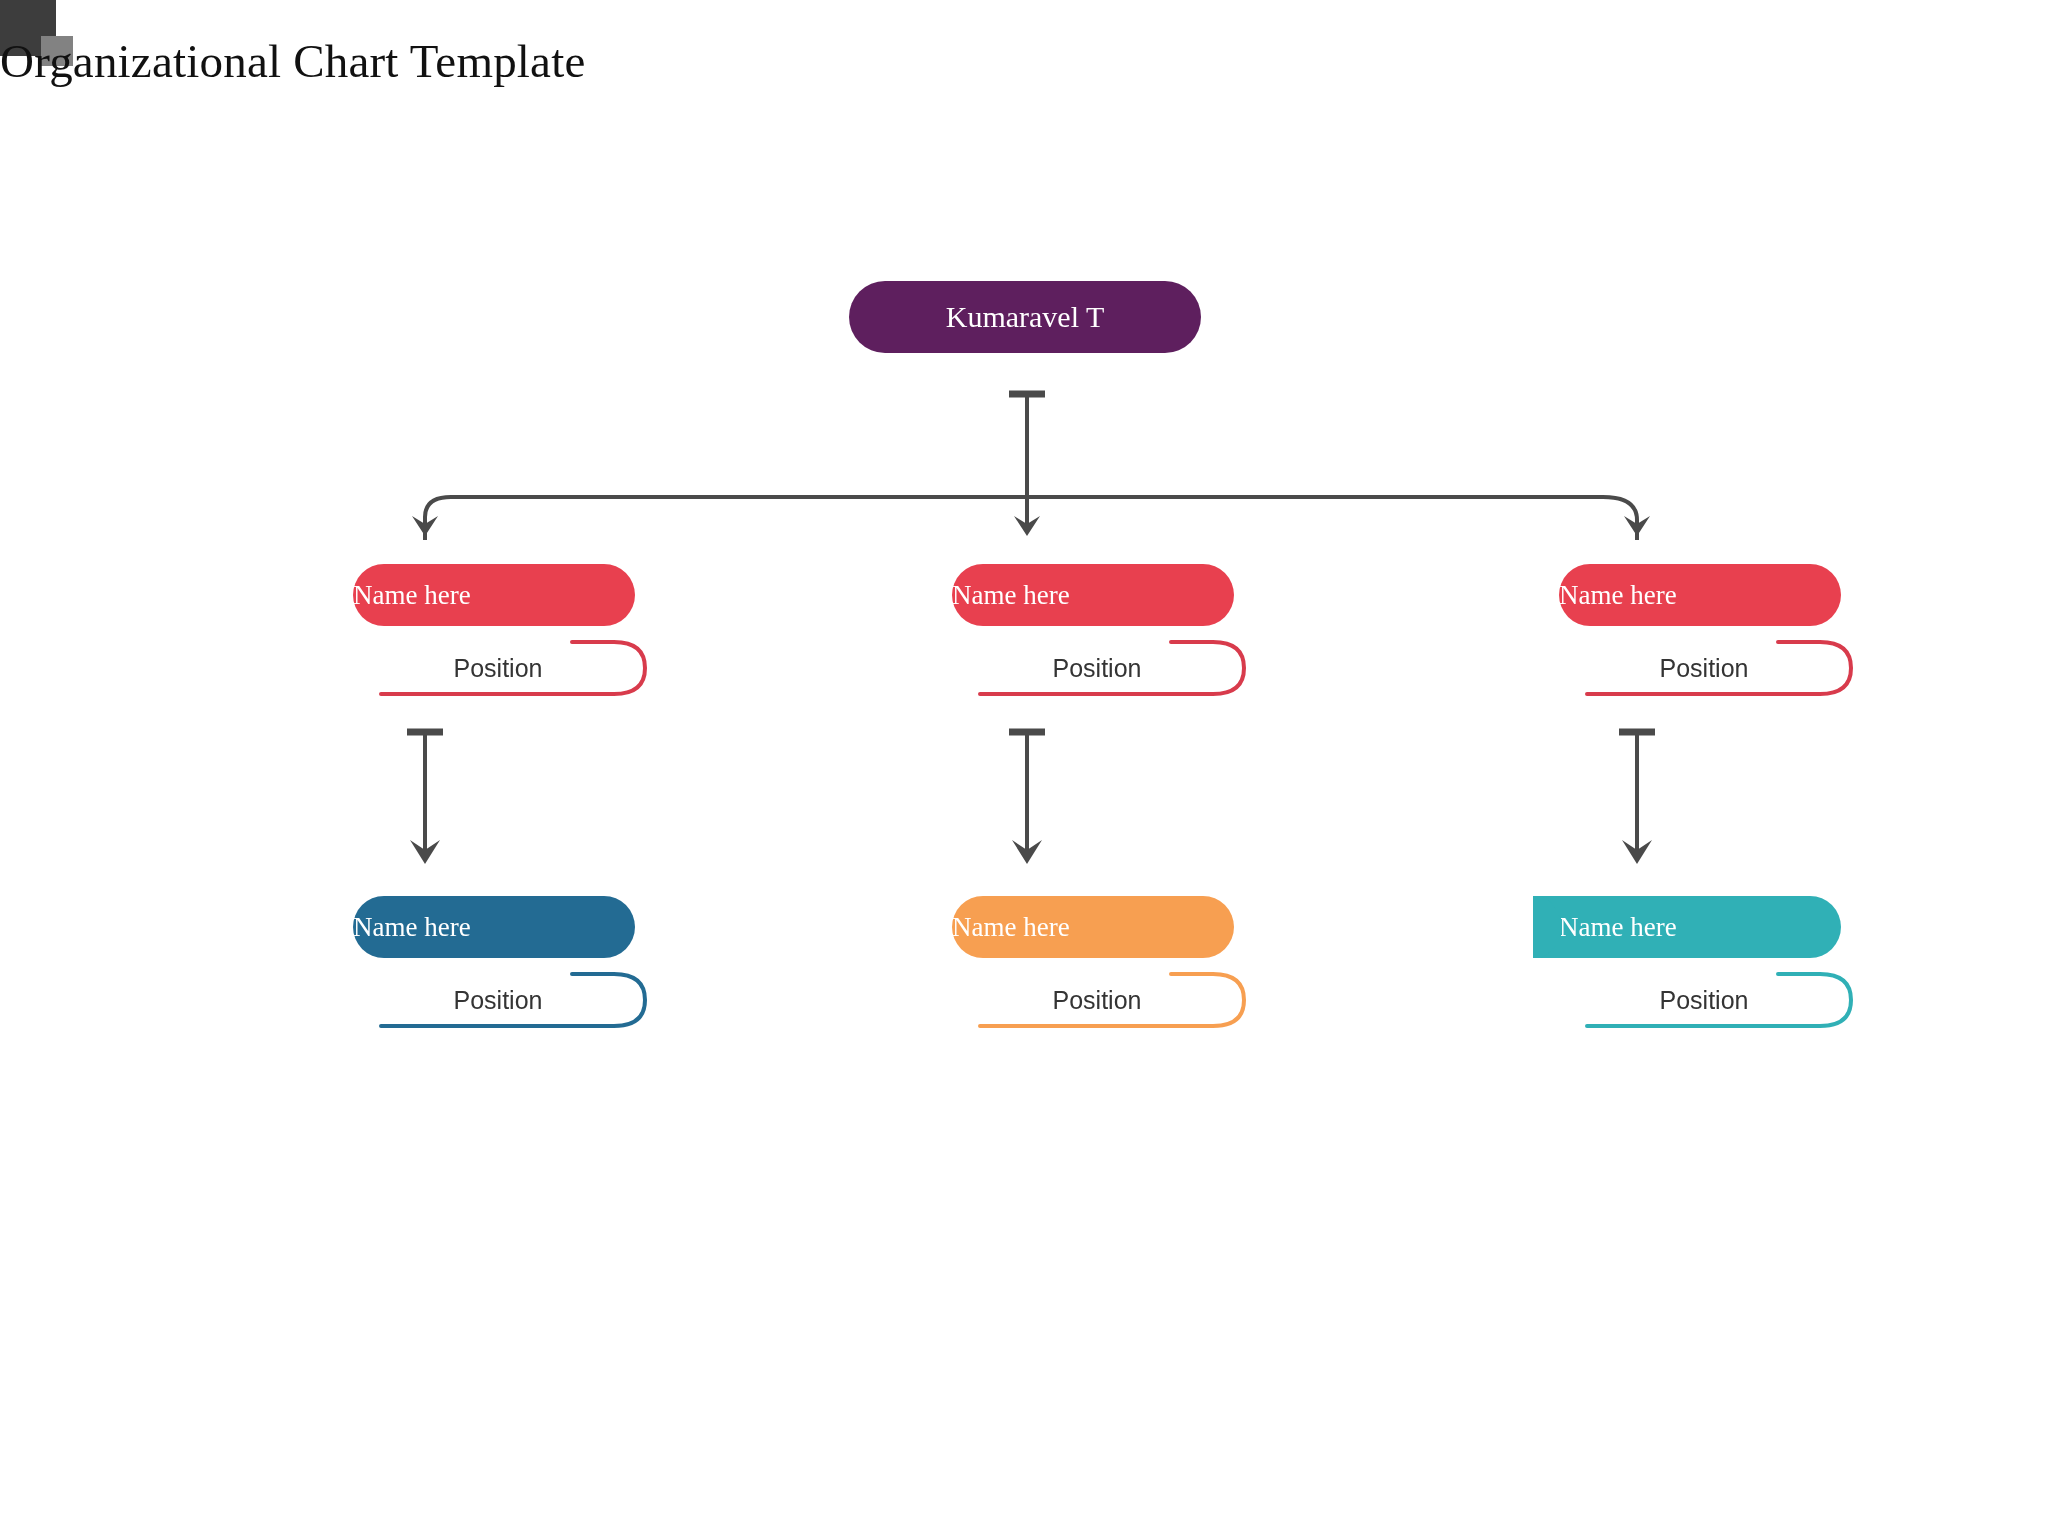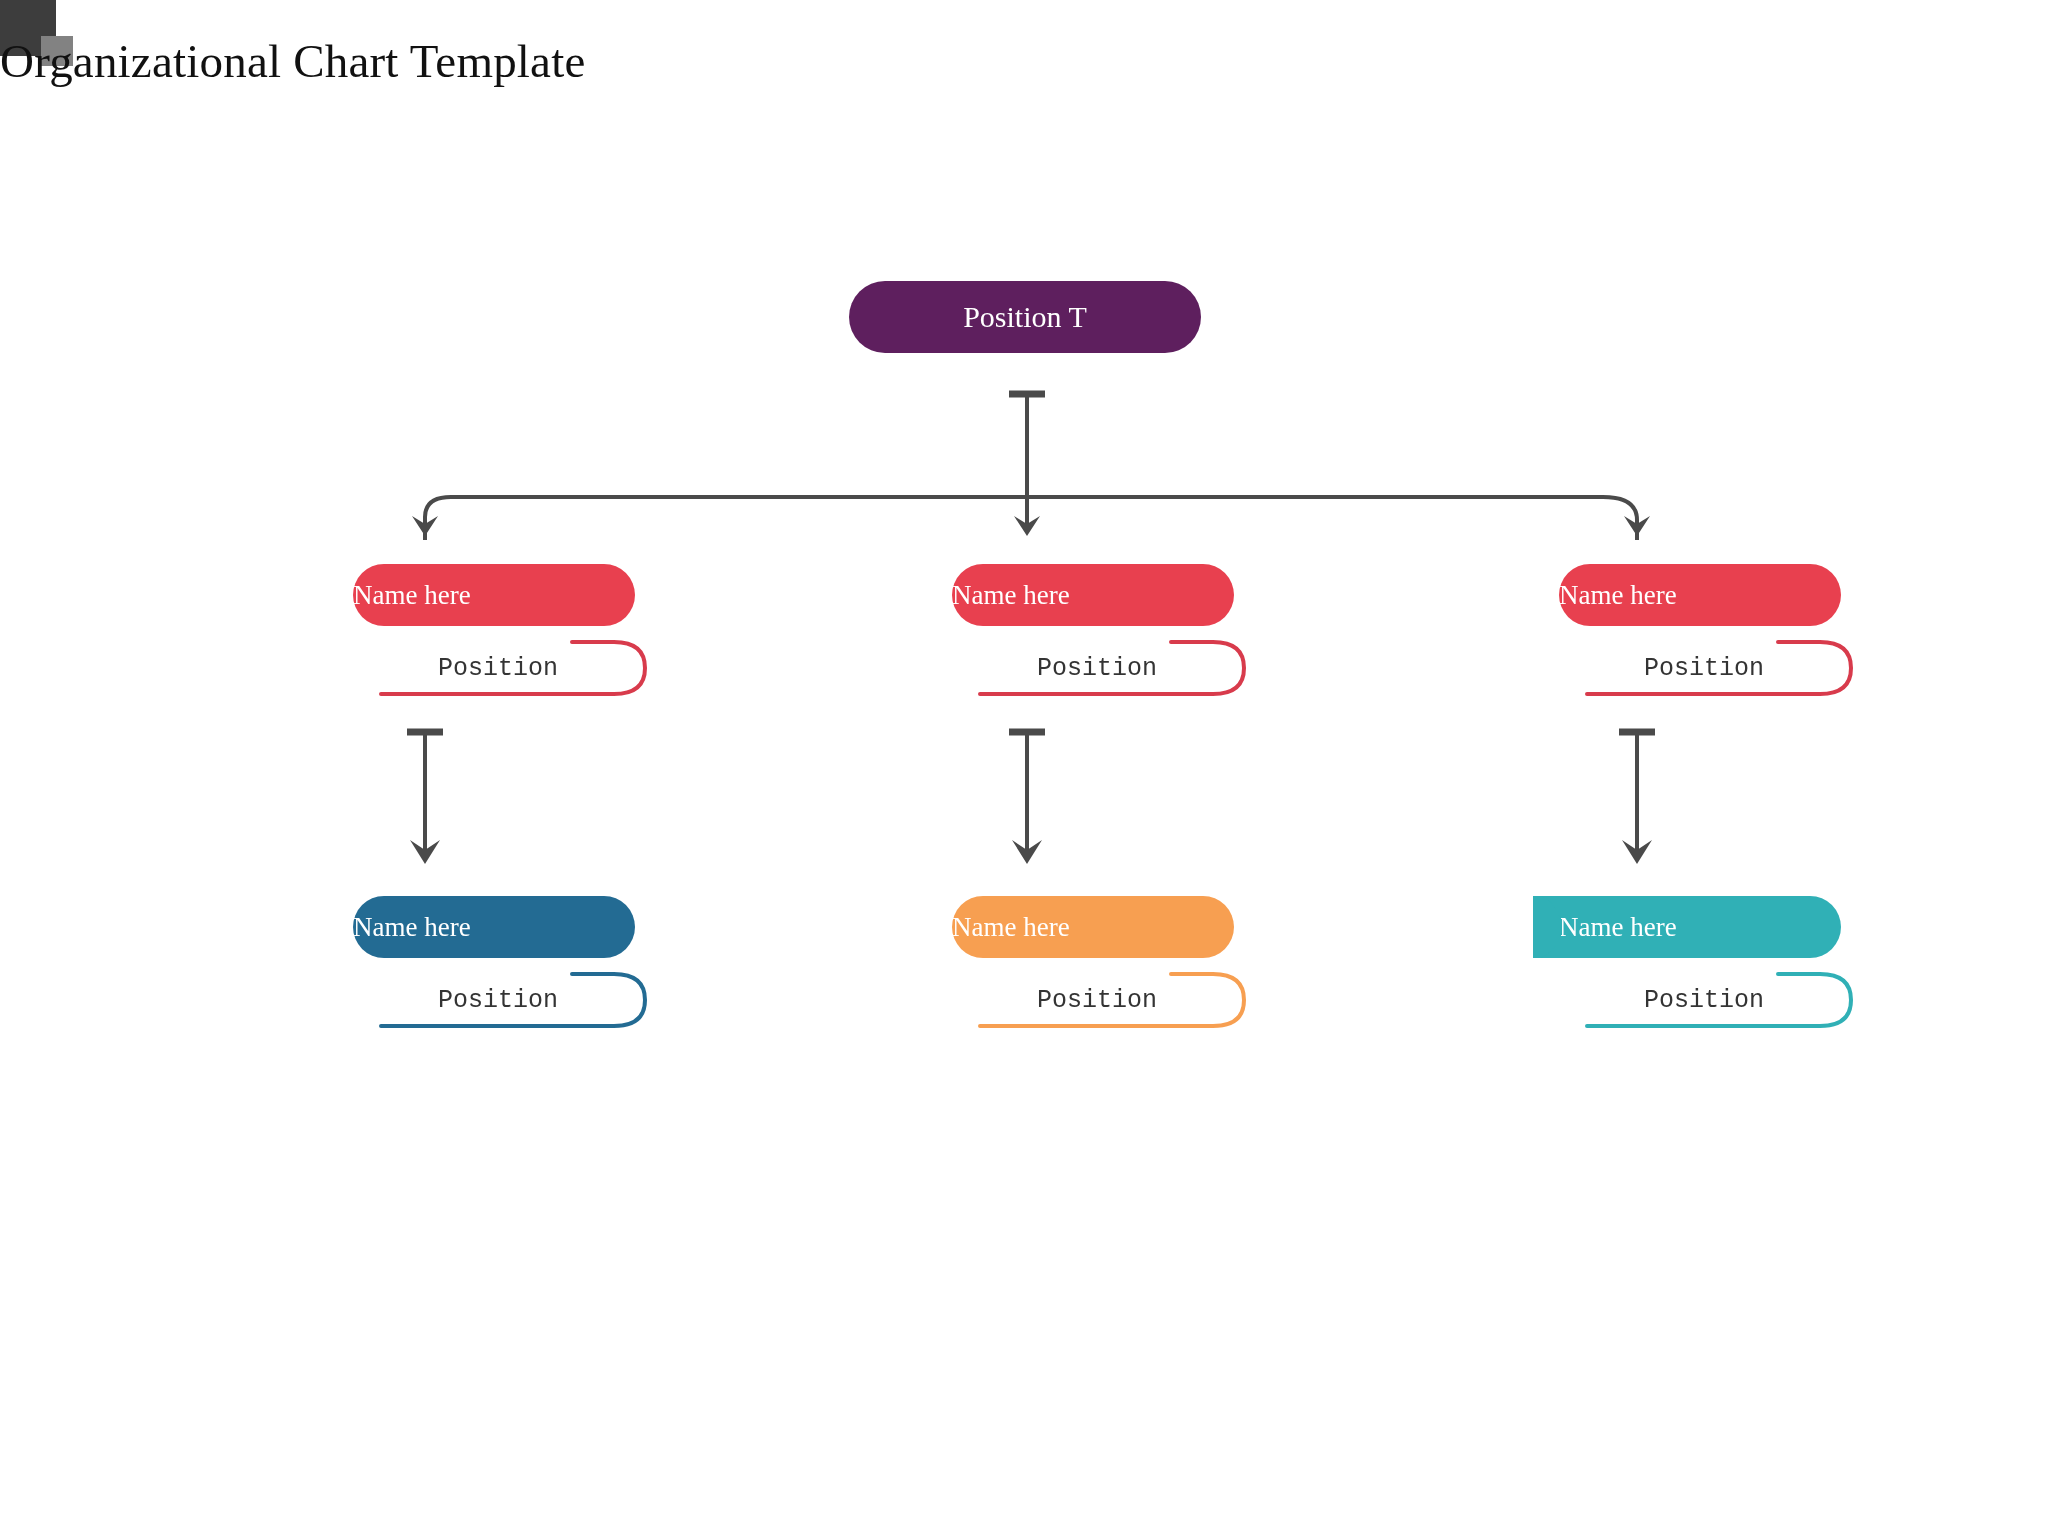--- a/index.html
+++ b/index.html
@@ -108,21 +108,21 @@
   .position-pill .position-label {
     position: absolute;
     left: 0; top: 0;
     width: 282px;
     height: 58px;
     display: flex;
     align-items: center;
     justify-content: center;
     font-size: 25px;
     color: #343434;
-    font-family: Liberation Mono, monospace;
+    font-family: Liberation Sans, sans-serif;
     padding-right: 8px;
     box-sizing: border-box;
   }
 
   
   #root-node {
     position: absolute;
     left: 849px;
     top: 281px;
     width: 352px;
@@ -170,21 +170,21 @@
     <path d="M1637 732 L1637 852"></path>
   </g>
   <g id="arrowheads-row2" fill="#4a4a4a">
     <path d="M425 864 L410 840 L425 850 L440 840 Z"></path>
     <path d="M1027 864 L1012 840 L1027 850 L1042 840 Z"></path>
     <path d="M1637 864 L1622 840 L1637 850 L1652 840 Z"></path>
   </g>
 </svg>
 
 <div id="root-node" style="background: rgb(94, 31, 94); color: rgb(255, 255, 255);">
-  <span>Position T</span>
+  <span>Kumaravel T</span>
 </div>
 
 <div class="node-group" style="left:353px; top:564px;">
   <div class="name-pill" style="background: rgb(232, 64, 79); color: rgb(255, 255, 255);">
 
     <span>Name here</span>
   </div>
   <div class="position-pill">
     <svg width="290" height="58" viewBox="0 0 290 58" fill="none">
       <path class="pos-outline-path" d="M211 3 L253 3 Q284 3 284 29 Q284 55 253 55 L20 55" stroke-width="4" stroke-linecap="round" stroke="#d83b4c"></path>

